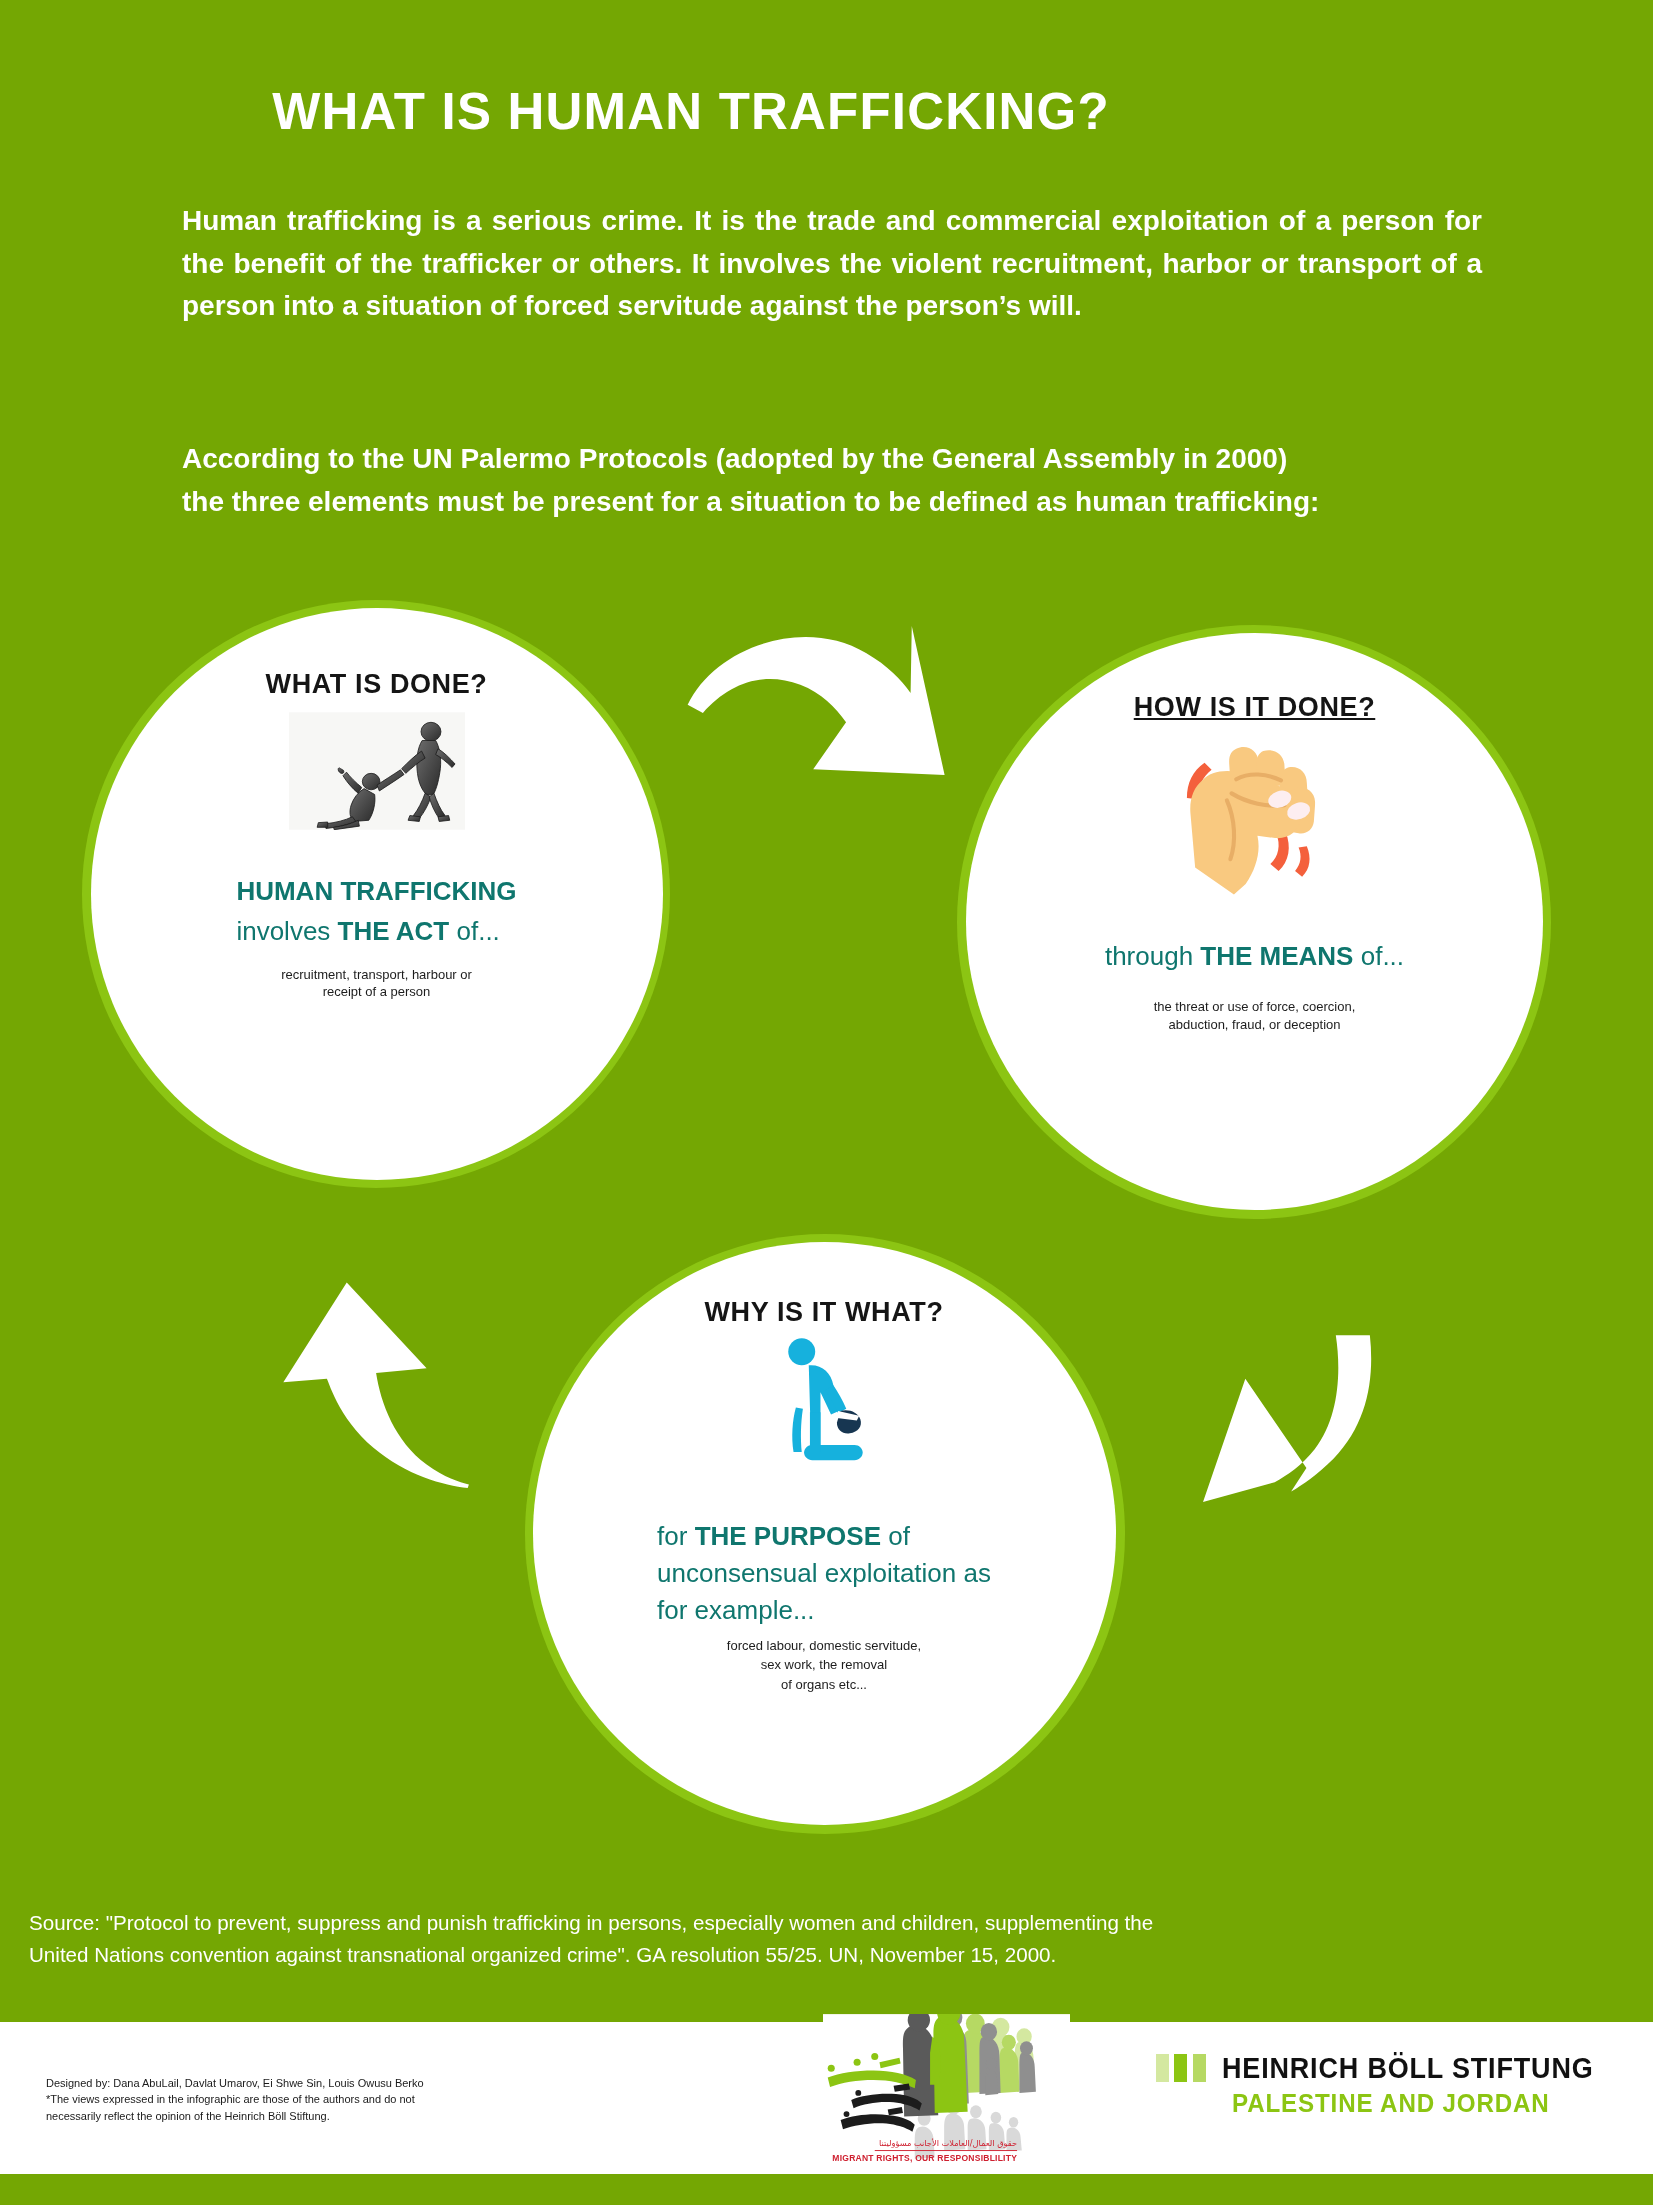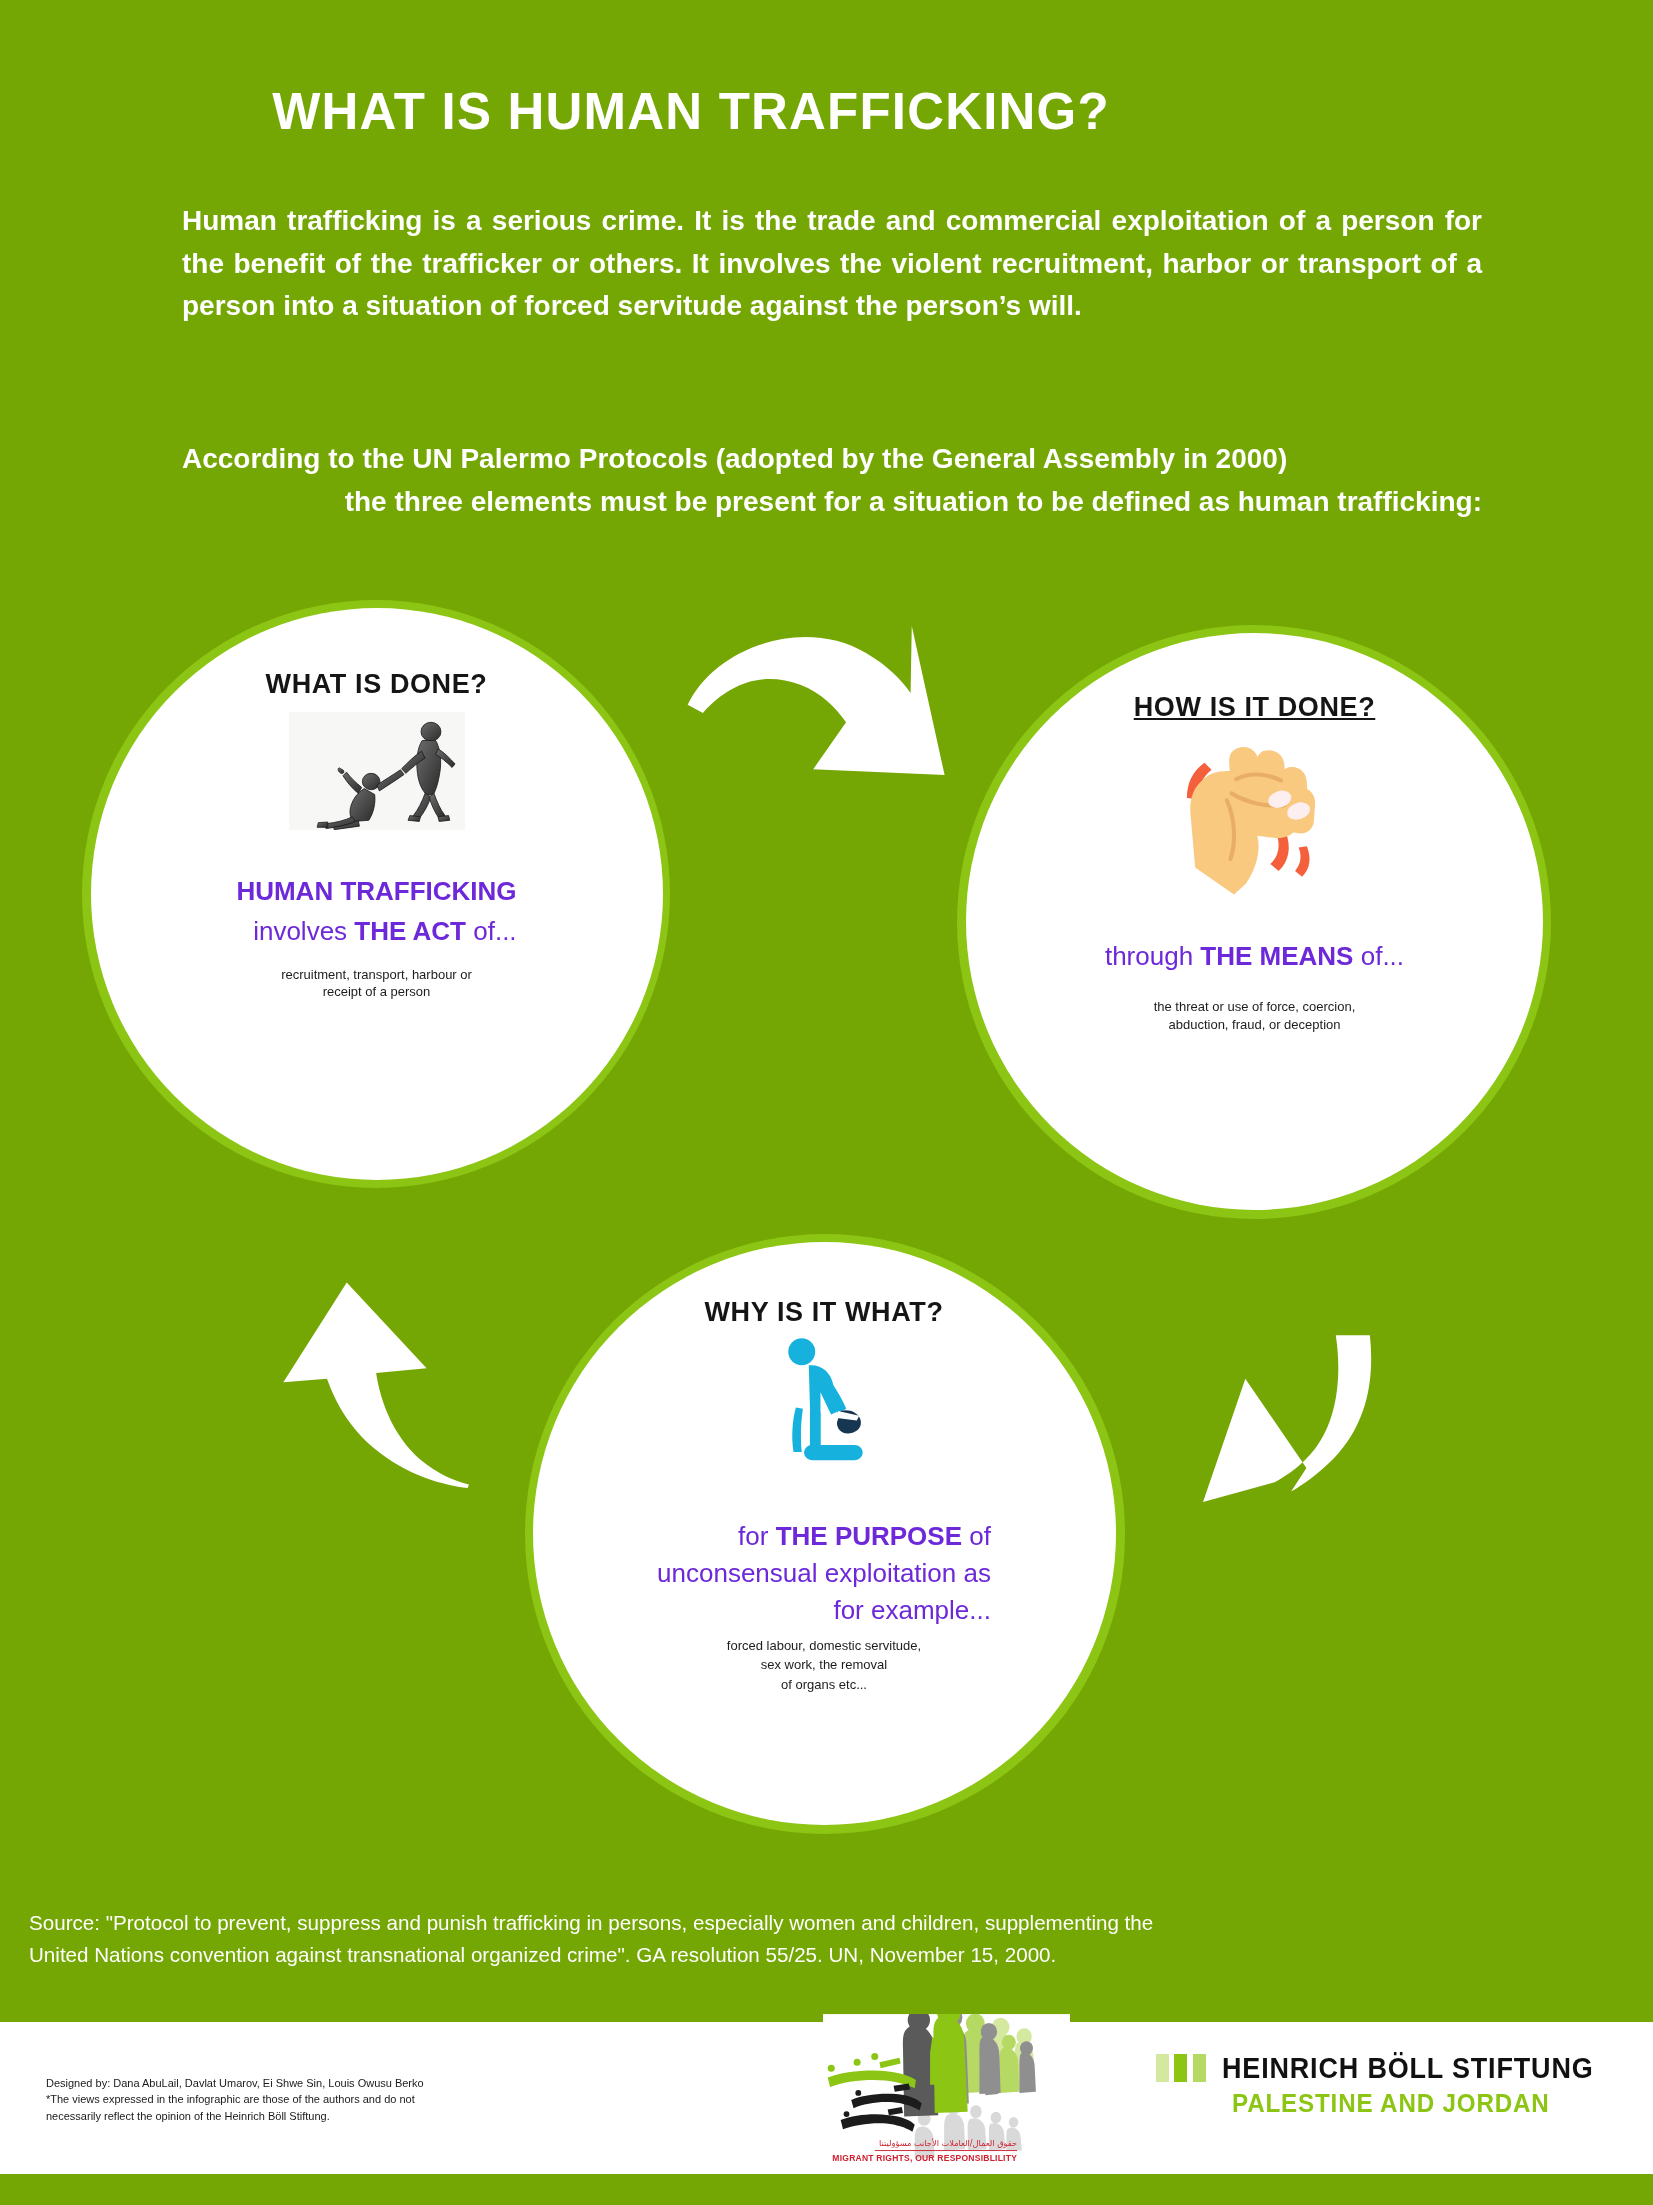--- a/index.html
+++ b/index.html
@@ -26,21 +26,21 @@
     left:182px; width:1300px;
     color:#ffffff;
     font-size:28px;
     font-weight:bold;
     line-height:1.52;
     text-align:justify;
     text-justify:inter-word;
   }
   #intro1 { top:200px; }
   #intro2 { top:438px; }
-  #intro2 .lastline { text-align:right; }
+  #intro2 .lastline { text-align:left; }
   .ring {
     position:absolute;
     border-radius:50%;
     background:#8cc513;
   }
   .ring-inner {
     position:absolute;
     border-radius:50%;
     background:#ffffff;
   }
@@ -51,21 +51,21 @@
     overflow:hidden;
     display:flex;
     flex-direction:column;
     align-items:center;
   }
   .c-head {
     font-size:27px; font-weight:bold; color:#151515;
     letter-spacing:0.6px; text-align:center;
   }
   .c-main {
-    font-size:26px; color:#6d28d9; text-align:right; line-height:1.28;
+    font-size:26px; color:#0f766e; text-align:left; line-height:1.28;
   }
   .c-main b { font-weight:bold; }
   .c-sub {
     font-size:13px; color:#1d1d1d; text-align:center; line-height:1.35;
   }
 
   
   #ring1 { left:82px; top:600px;  width:588px; height:588px; }
   #ring1i{ left:91px; top:608px;  width:572px;  height:572px; }
   #circ1 { left:97px; top:615px;  width:559px;  height:559px; }

